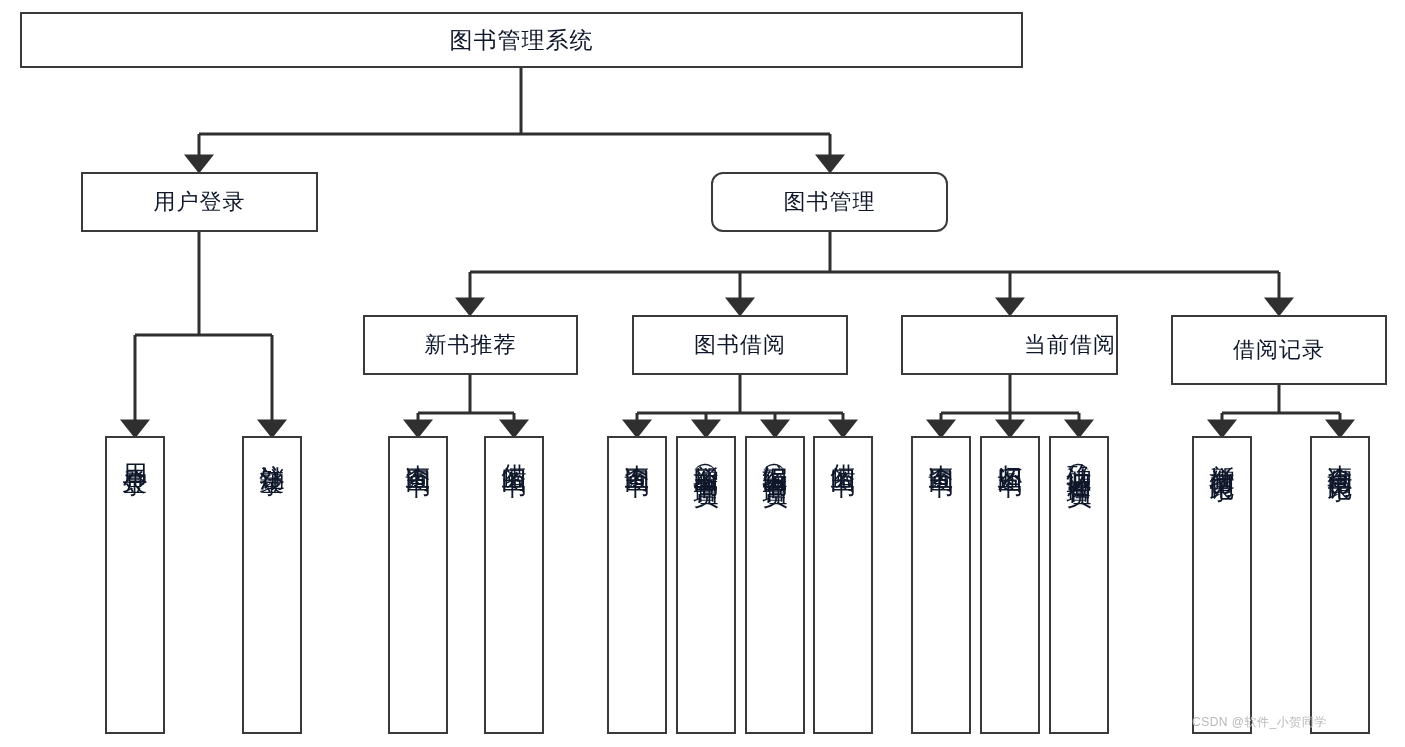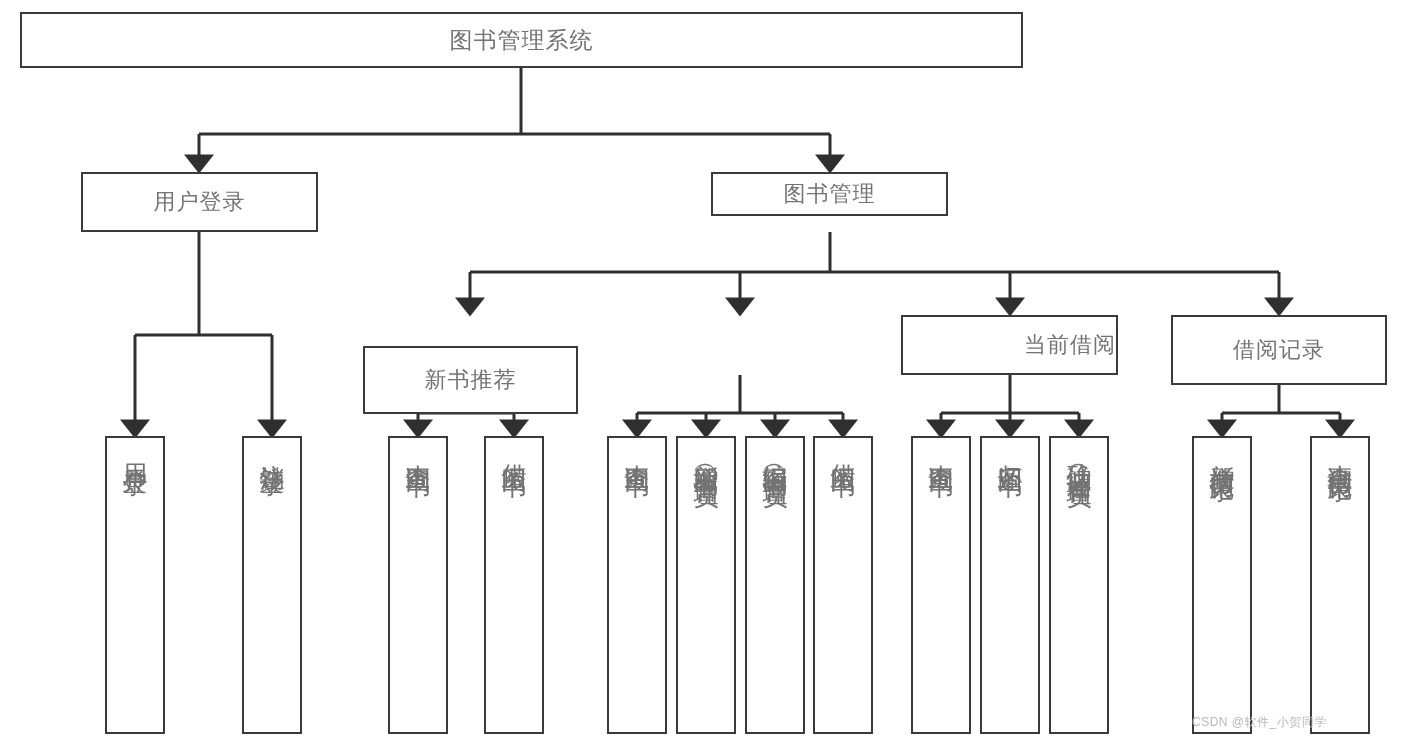--- a/index.html
+++ b/index.html
@@ -18,21 +18,21 @@
   }
 
   .node{
     position:absolute;
     box-sizing:border-box;
     background:#ffffff;
     border:2px solid #3a3a3a;
     display:flex;
     align-items:center;
     justify-content:center;
-    color:#737373;
+    color:#0f172a;
   }
   .node .label{
     font-size:22px;
     line-height:1.05;
     letter-spacing:1px;
     white-space:nowrap;
   }
   
   .node.root .label{font-size:23px;}
 
@@ -115,26 +115,29 @@
     </g>
   </svg>
 
   <div class="node root" style="left:20px;top:12px;width:1003px;height:56px;">
     <span class="label">图书管理系统</span>
   </div>
 
   <div class="node" style="left:81px;top:172px;width:237px;height:60px;">
     <span class="label">用户登录</span>
   </div>
-  <div class="node" style="left:711px;top:172px;width:237px;height:44px;">
+  <div class="node" style="left:711px;top:172px;width:237px;height:60px;border-radius:12px;">
     <span class="label">图书管理</span>
   </div>
 
-  <div class="node" style="left:363px;top:315px;width:215px;height:68px;margin-top:31px;">
+  <div class="node" style="left:363px;top:315px;width:215px;height:60px;">
     <span class="label">新书推荐</span>
+  </div>
+  <div class="node" style="left:632px;top:315px;width:216px;height:60px;">
+    <span class="label">图书借阅</span>
   </div>
   <div class="node" style="left:901px;top:315px;width:217px;height:60px;justify-content:flex-end;">
     <span class="label">当前借阅</span>
   </div>
   <div class="node" style="left:1171px;top:315px;width:216px;height:70px;">
     <span class="label">借阅记录</span>
   </div>
 
   <div class="node leaf" style="left:105px;top:436px;width:60px;height:298px;">
     <span class="label">用户登录</span>

